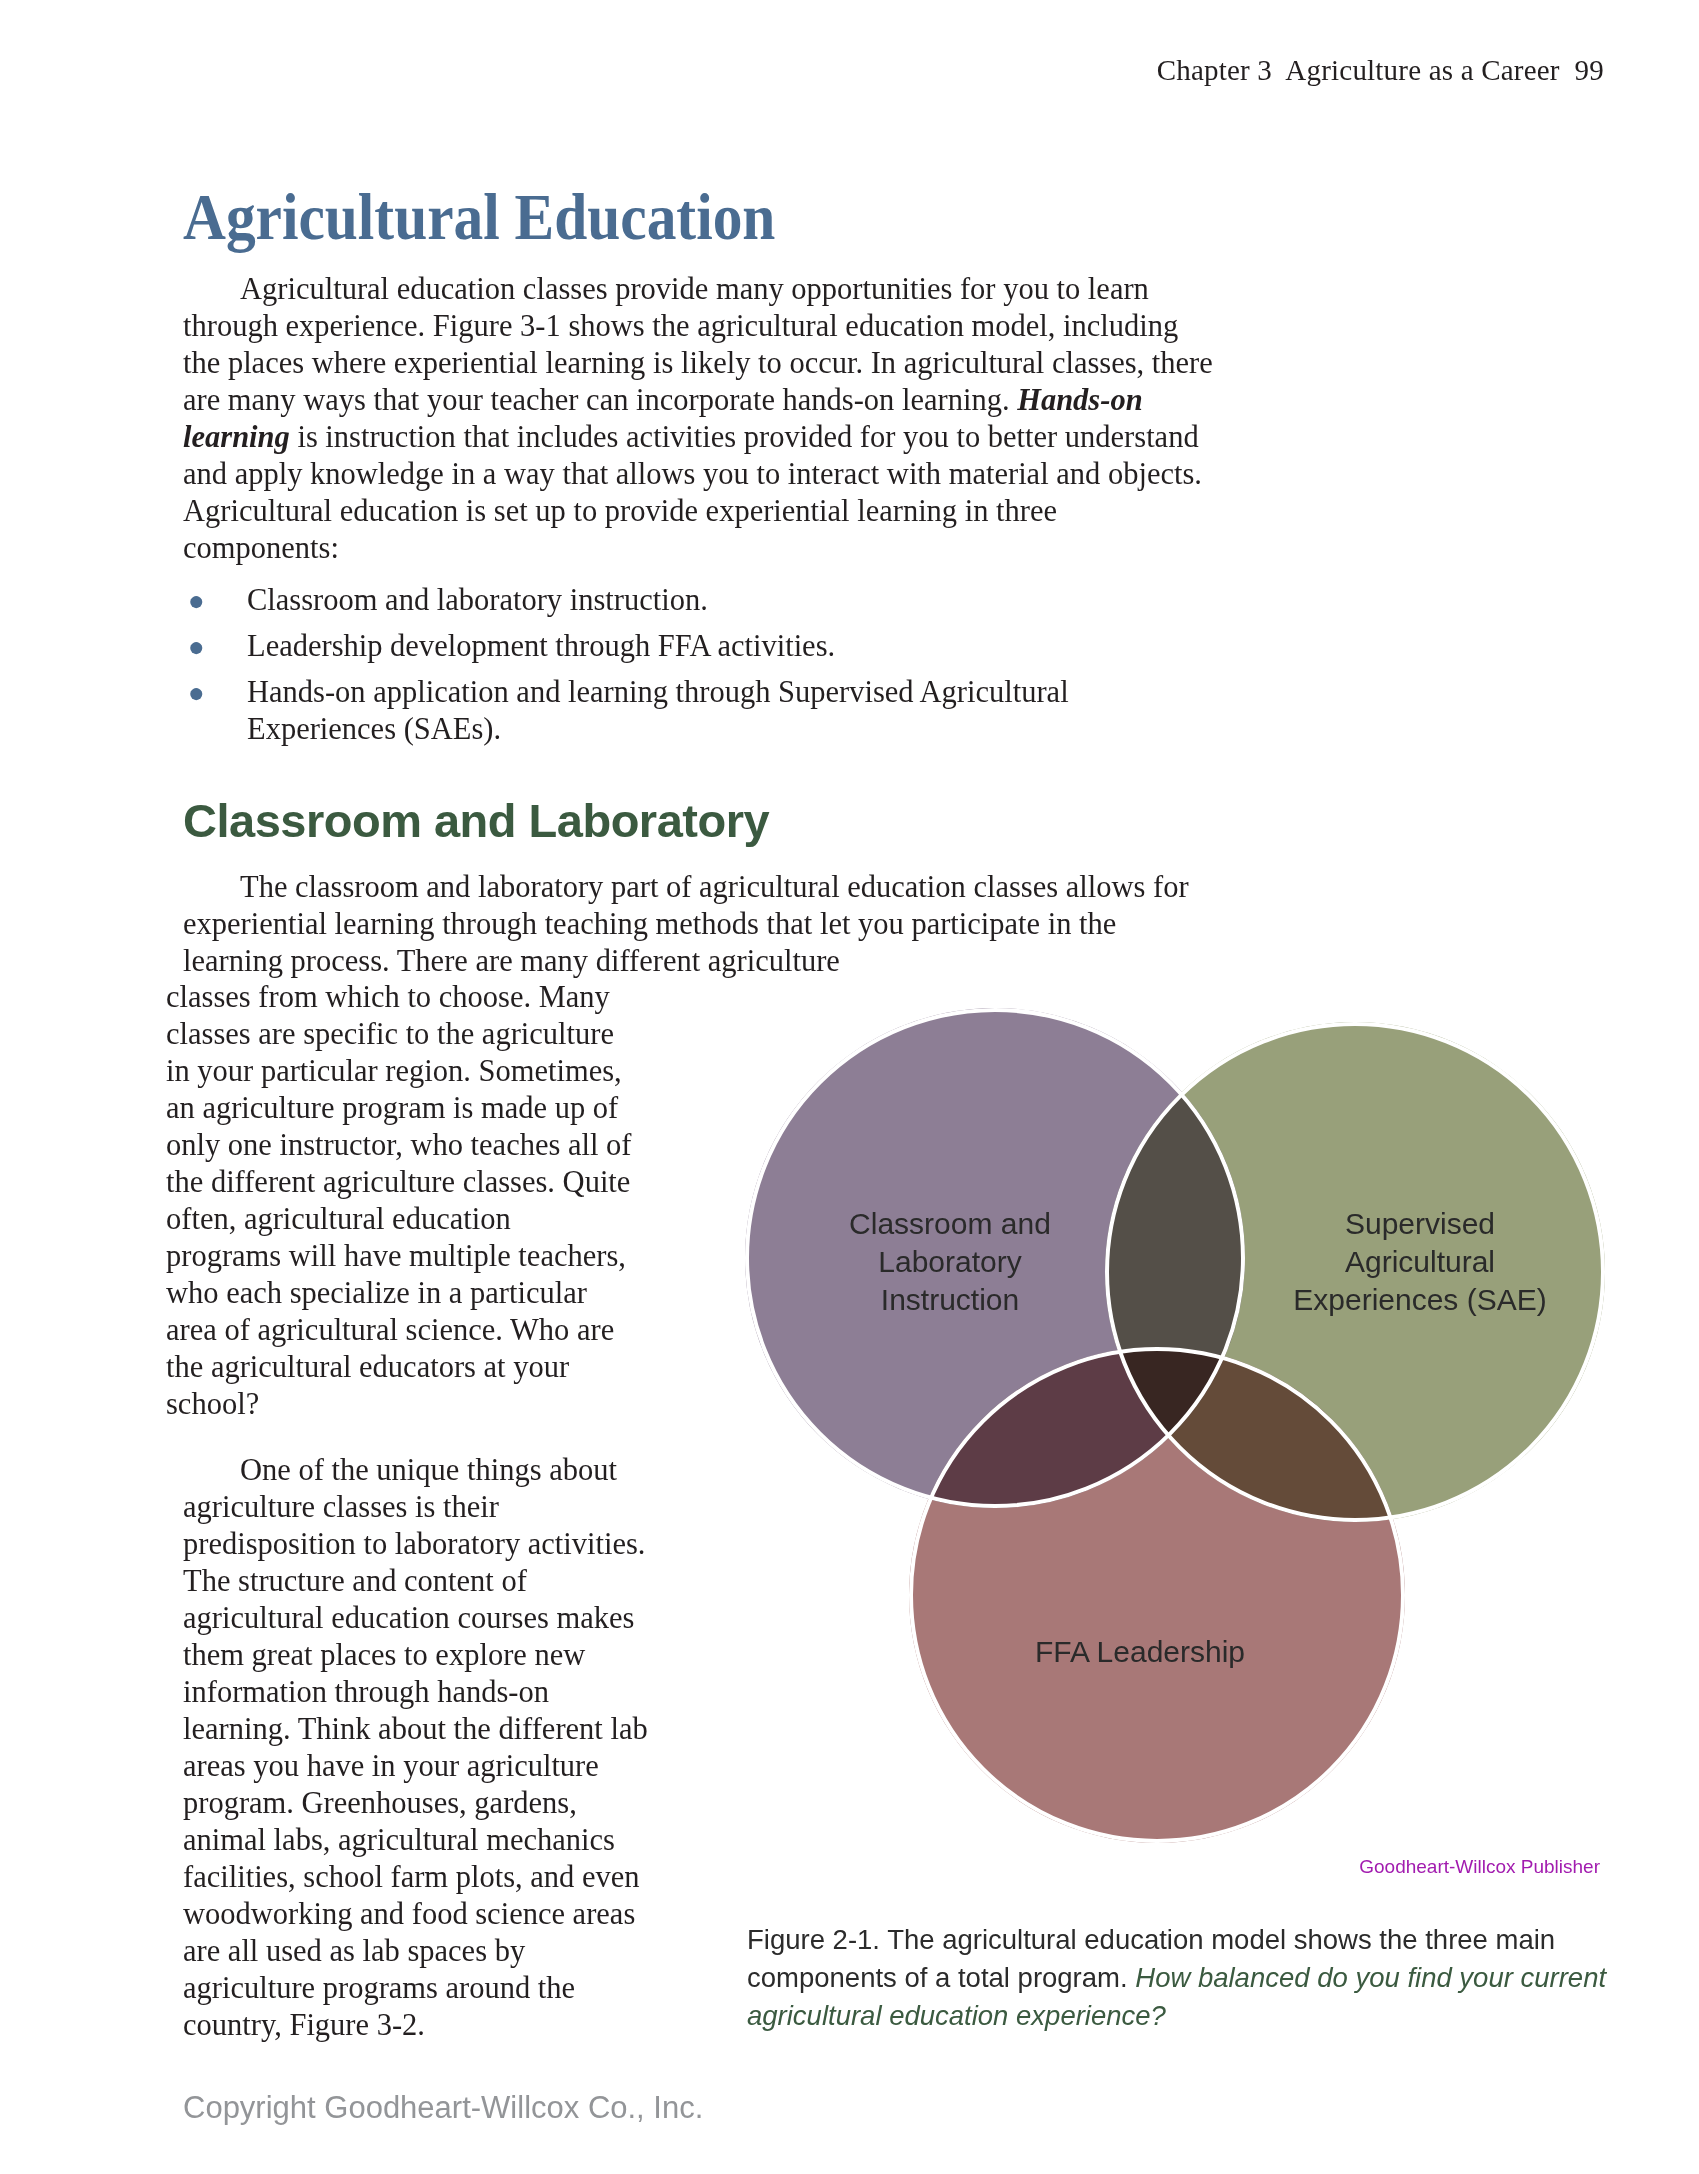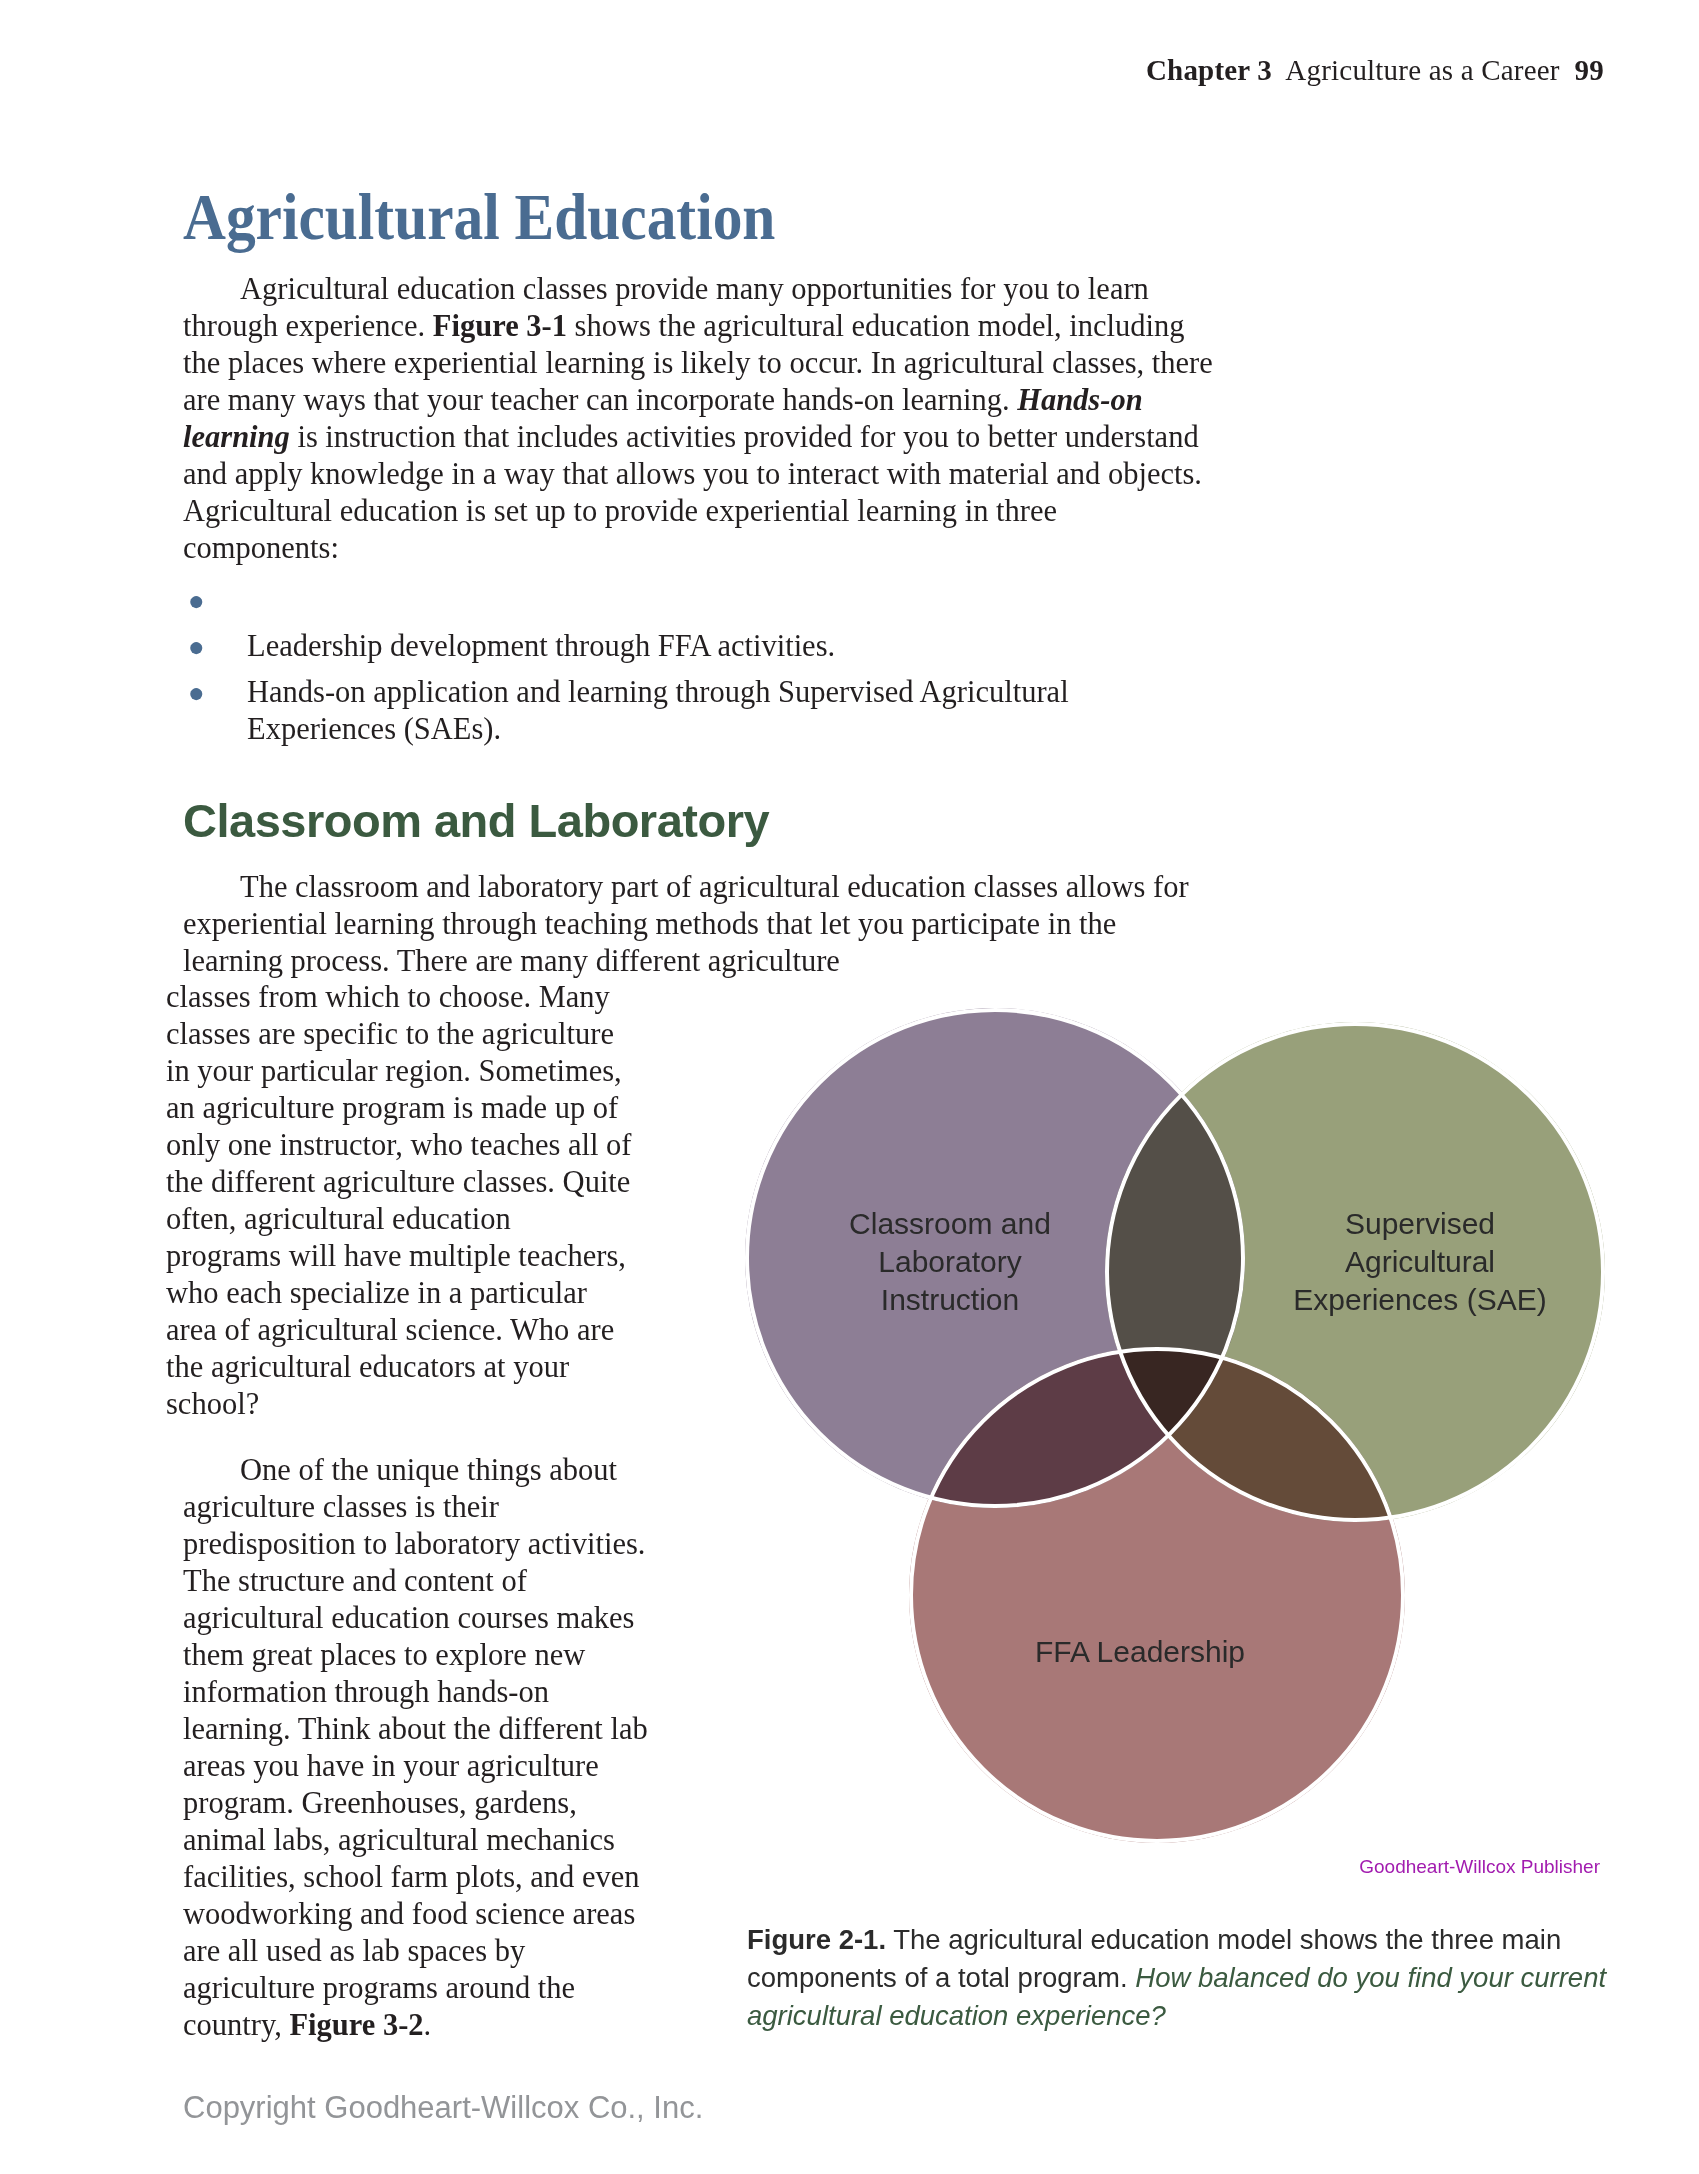--- a/index.html
+++ b/index.html
@@ -6,21 +6,21 @@
   .page{
     position:relative;
     width:1699px;
     height:2174px;
     margin:0 auto;
     background:#ffffff;
     font-family:"Liberation Serif", serif;
     color:#231f20;
     overflow:hidden;
   }
-  .seg-b{font-weight:bold;}
+  .seg-b{font-weight:normal;}
   .seg-bi{font-weight:bold;font-style:italic;}
   .seg-gi{font-style:italic;color:var(--heading-green,#3b5a40);}
 
   .running-head{
     position:absolute; top:54px; left:800px; width:804px;
     text-align:right; font-size:29px; letter-spacing:0.2px;
   }
   .main-title{
     position:absolute; left:183px; top:138px;
     font-size:66px; line-height:1.05;
@@ -87,20 +87,21 @@
 
   <div class="running-head"><span class="seg-b">Chapter 3</span><span>&nbsp; Agriculture as a Career &nbsp;</span><span class="seg-b">99</span></div>
 
   <h1 class="main-title">Agricultural Education</h1>
 
   <p class="para para-1"><span>Agricultural education classes provide many opportunities for you to learn through experience. </span><span class="seg-b">Figure 3-1</span><span> shows the agricultural education model, including the places where experiential learning is likely to occur. In agricultural classes, there are many ways that your teacher can incorporate hands-on learning. </span><span class="seg-bi">Hands-on learning</span><span> is instruction that includes activities provided for you to better understand and apply knowledge in a way that allows you to interact with material and objects. Agricultural education is set up to provide experiential learning in three components:</span></p>
 
   <div class="bullet-list">
     <div class="bullet-item">
       <span class="bullet-dot">●</span>
+      <span>Classroom and laboratory instruction.</span>
     </div>
     <div class="bullet-item">
       <span class="bullet-dot">●</span>
       <span>Leadership development through FFA activities.</span>
     </div>
     <div class="bullet-item">
       <span class="bullet-dot">●</span>
       <span>Hands-on application and learning through Supervised Agricultural Experiences (SAEs).</span>
     </div>
   </div>

